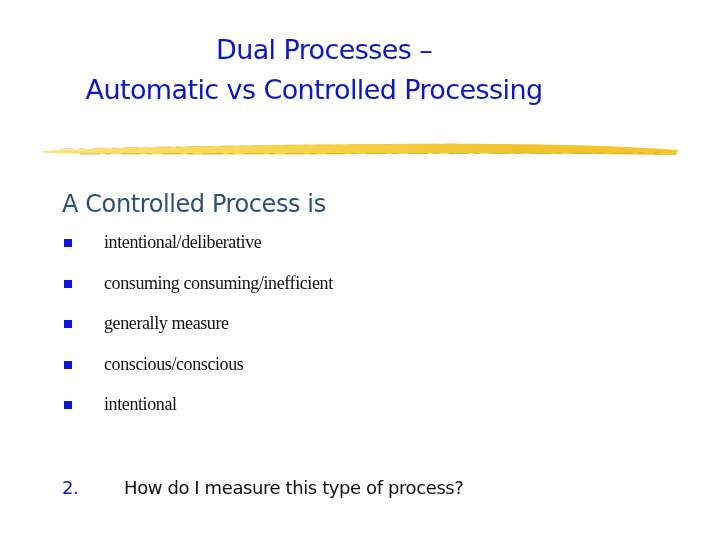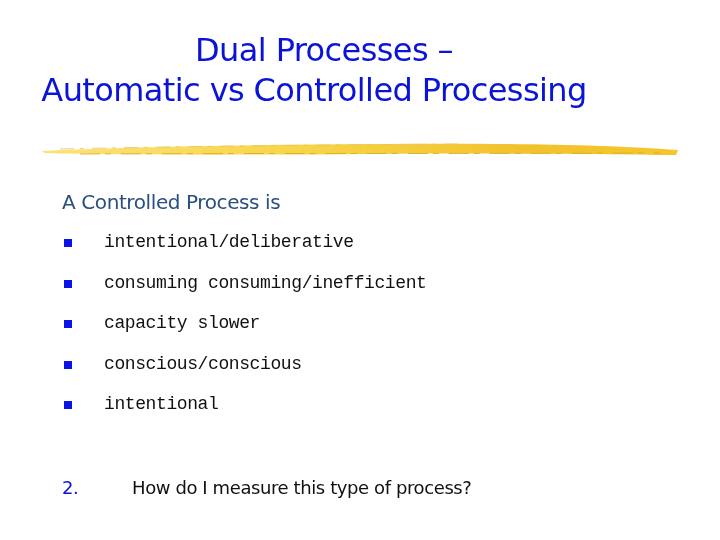--- a/index.html
+++ b/index.html
@@ -5,50 +5,50 @@
     html, body { margin: 0; padding: 0; }
     body {
       width: 720px; height: 540px; background: #ffffff;
       position: relative; overflow: hidden;
       font-family: "Liberation Sans", sans-serif;
     }
     .title {
       position: absolute; left: 0; top: 30px; width: 620px;
       text-align: center; color: #0a14d8;
       font-family: "DejaVu Sans", sans-serif;
-      font-size: 32px; line-height: 40px; letter-spacing: -0.6px;
+      font-size: 27px; line-height: 40px; letter-spacing: -0.6px;
     }
     .title .l1 { display: block; padding-left: 28px; }
     .title .l2 { display: block; padding-left: 8px; }
     .stroke {
       position: absolute; left: 40px; top: 138px; width: 642px; height: 24px;
     }
     .subhead {
       position: absolute; left: 62px; top: 190px;
       color: #2a4f7f; font-family: "DejaVu Sans", sans-serif;
-      font-size: 20px; letter-spacing: -0.4px;
+      font-size: 24px; letter-spacing: -0.4px;
     }
     .bullets { position: absolute; left: 0; top: 229px; margin: 0; padding: 0; list-style: none; }
     .bullet {
       position: relative; height: 40.5px;
     }
     .bullet .sq {
       position: absolute; left: 64px; top: 10px; width: 8px; height: 8px; background: #0a14e6;
     }
     .bullet .txt {
       position: absolute; left: 104px; top: 0; white-space: nowrap;
-      color: #111; font-family: Liberation Mono, monospace;
+      color: #111; font-family: Liberation Serif, serif;
       font-size: 18px; letter-spacing: -0.4px; line-height: 26px;
     }
     .numbered {
       position: absolute; left: 62px; top: 477px; white-space: nowrap;
       font-family: "DejaVu Sans", sans-serif; font-size: 18px; letter-spacing: -0.4px;
     }
     .numbered .num { color: #0a14d8; position: absolute; left: 0; }
-    .numbered .qtxt { color: #111; position: absolute; left: 70px; }
+    .numbered .qtxt { color: #111; position: absolute; left: 62px; }
   </style>
 </head>
 <body>
 
 <div class="title">
   <span class="l1">Dual Processes –</span>
   <span class="l2">Automatic vs Controlled Processing</span>
 </div>
 
 <svg class="stroke" viewBox="0 0 642 24" preserveAspectRatio="none">
@@ -71,21 +71,21 @@
   <li class="bullet">
     <span class="sq"></span>
     <span class="txt">intentional/deliberative</span>
   </li>
   <li class="bullet">
     <span class="sq"></span>
     <span class="txt">consuming consuming/inefficient</span>
   </li>
   <li class="bullet">
     <span class="sq"></span>
-    <span class="txt">capacity slower</span>
+    <span class="txt">generally measure</span>
   </li>
   <li class="bullet">
     <span class="sq"></span>
     <span class="txt">conscious/conscious</span>
   </li>
   <li class="bullet">
     <span class="sq"></span>
     <span class="txt">intentional</span>
   </li>
 </ul>

